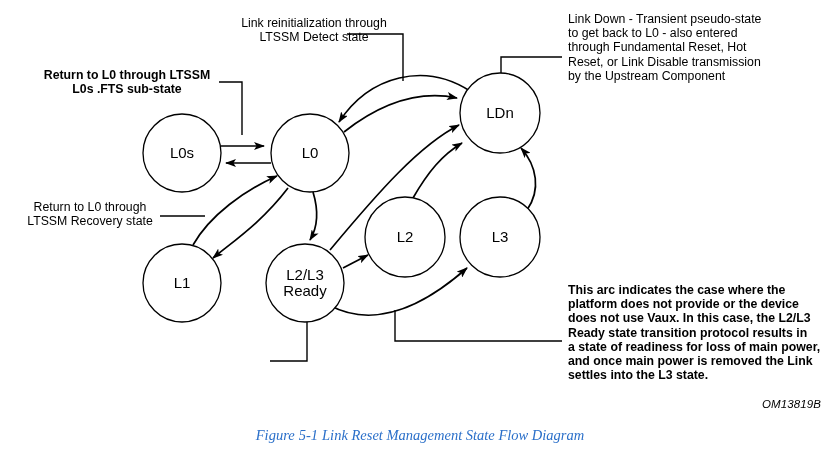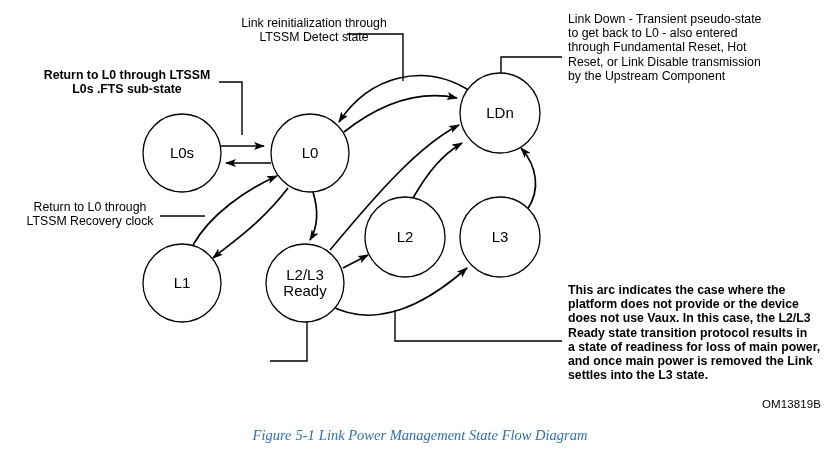--- a/index.html
+++ b/index.html
@@ -64,20 +64,21 @@
   #annotation-return-l0s   { left: 22px;  top: 68px; width: 210px; font-weight: bold; }
   #annotation-return-rec   { left: 10px;  top: 200px; width: 160px; }
   #annotation-l2l3-ready   { left: 82px;  top: 337px; width: 225px; }
   #annotation-link-down    { left: 568px; top: 12px; width: 268px; }
   #annotation-vaux         { left: 568px; top: 283px; width: 268px; font-weight: bold; }
   #om-code {
     position: absolute;
     left: 762px; top: 398px;
     font-size: 11.5px;
     letter-spacing: 0.1px;
+    font-style: italic;
   }
   #figure-caption {
     position: absolute;
     left: 0; top: 427px;
     width: 840px;
     text-align: center;
     font-family: "Liberation Serif", serif;
     font-style: italic;
     font-size: 14.5px;
     color: #2a6fc9;
@@ -177,36 +178,36 @@
     </g>
   </svg>
 
   <div class="annotation ann-right" id="annotation-link-reinit">Link reinitialization through
 LTSSM Detect state</div>
 
   <div class="annotation ann-right" id="annotation-return-l0s">Return to L0 through LTSSM
 L0s .FTS sub-state</div>
 
   <div class="annotation ann-right" id="annotation-return-rec">Return to L0 through
-LTSSM Recovery clock</div>
+LTSSM Recovery state</div>
 
 
   <div class="annotation ann-left" id="annotation-link-down">Link Down - Transient pseudo-state
 to get back to L0 - also entered
 through Fundamental Reset, Hot
 Reset, or Link Disable transmission
 by the Upstream Component</div>
 
   <div class="annotation ann-left" id="annotation-vaux">This arc indicates the case where the
 platform does not provide or the device
 does not use Vaux. In this case, the L2/L3
 Ready state transition protocol results in
 a state of readiness for loss of main power,
 and once main power is removed the Link
 settles into the L3 state.</div>
 
   <div id="om-code">OM13819B</div>
 
   <div id="figure-caption">
-    <span class="cap-num">Figure</span><span class="cap-num">5-1</span><span>Link Power Management State Flow Diagram</span>
+    <span class="cap-num">Figure</span><span class="cap-num">5-1</span><span>Link Reset Management State Flow Diagram</span>
   </div>
 
 </div>
 
 </body></html>

